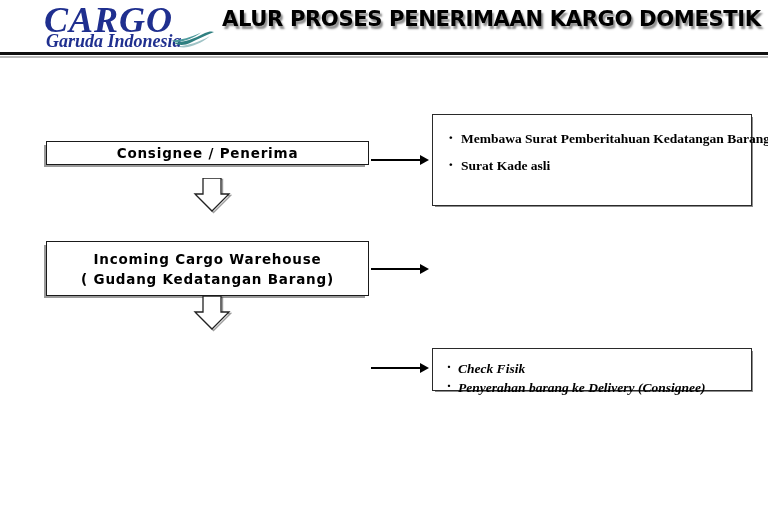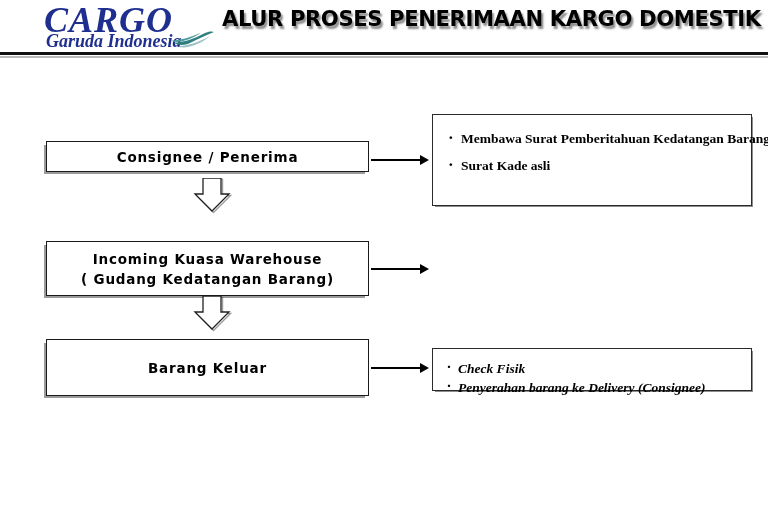--- a/index.html
+++ b/index.html
@@ -206,21 +206,21 @@
     </svg>
   </div>
 
   <div id="page-title">ALUR PROSES PENERIMAAN KARGO DOMESTIK</div>
   <div id="header-rule"></div>
   <div id="header-rule-light"></div>
 </div>
 
 <div id="flow">
 
-  <div class="stage-box" style="left:46px; top:83px; width:323px; height:31px;">
+  <div class="stage-box" style="left:46px; top:83px; width:323px; height:24px;">
     <span class="stage-label">Consignee / Penerima</span>
   </div>
 
   <div class="h-arrow" style="left:371px; top:97px; width:58px;">
     <div class="shaft" style="width:49px;"></div>
     <div class="head" style="left:49px;"></div>
   </div>
 
   <div class="detail-box spaced" style="left:432px; top:56px; width:320px; height:92px;">
     <ul class="detail-list">
@@ -230,40 +230,37 @@
   </div>
 
   <div class="v-arrow" style="left:192px; top:120px;">
     <svg width="40" height="36" viewBox="0 0 40 36">
       <path d="M11 0 L29 0 L29 16 L37 16 L20 33 L3 16 L11 16 Z" fill="#ffffff" stroke="#4d4d4d" stroke-width="1.4" transform="translate(1.5,1.5)" opacity="0.55"></path>
       <path d="M11 0 L29 0 L29 16 L37 16 L20 33 L3 16 L11 16 Z" fill="#ffffff" stroke="#222222" stroke-width="1.3"></path>
     </svg>
   </div>
 
   <div class="stage-box" style="left:46px; top:183px; width:323px; height:55px;">
-    <span class="stage-label">Incoming Kuasa Warehouse
+    <span class="stage-label">Incoming Cargo Warehouse
 ( Gudang Kedatangan Barang)</span>
   </div>
 
   <div class="h-arrow" style="left:371px; top:206px; width:58px;">
     <div class="shaft" style="width:49px;"></div>
     <div class="head" style="left:49px;"></div>
   </div>
 
 
   <div class="v-arrow" style="left:192px; top:238px;">
     <svg width="40" height="36" viewBox="0 0 40 36">
       <path d="M11 0 L29 0 L29 16 L37 16 L20 33 L3 16 L11 16 Z" fill="#ffffff" stroke="#4d4d4d" stroke-width="1.4" transform="translate(1.5,1.5)" opacity="0.55"></path>
       <path d="M11 0 L29 0 L29 16 L37 16 L20 33 L3 16 L11 16 Z" fill="#ffffff" stroke="#222222" stroke-width="1.3"></path>
     </svg>
   </div>
 
-  <div class="stage-box" style="left:46px; top:281px; width:323px; height:57px;">
-    <span class="stage-label">Barang Keluar</span>
-  </div>
 
   <div class="h-arrow" style="left:371px; top:305px; width:58px;">
     <div class="shaft" style="width:49px;"></div>
     <div class="head" style="left:49px;"></div>
   </div>
 
   <div class="detail-box tight" style="left:432px; top:290px; width:320px; height:43px;font-style:italic;">
     <ul class="detail-list">
       <li>Check Fisik</li>
       <li>Penyerahan barang ke Delivery (Consignee)</li>

